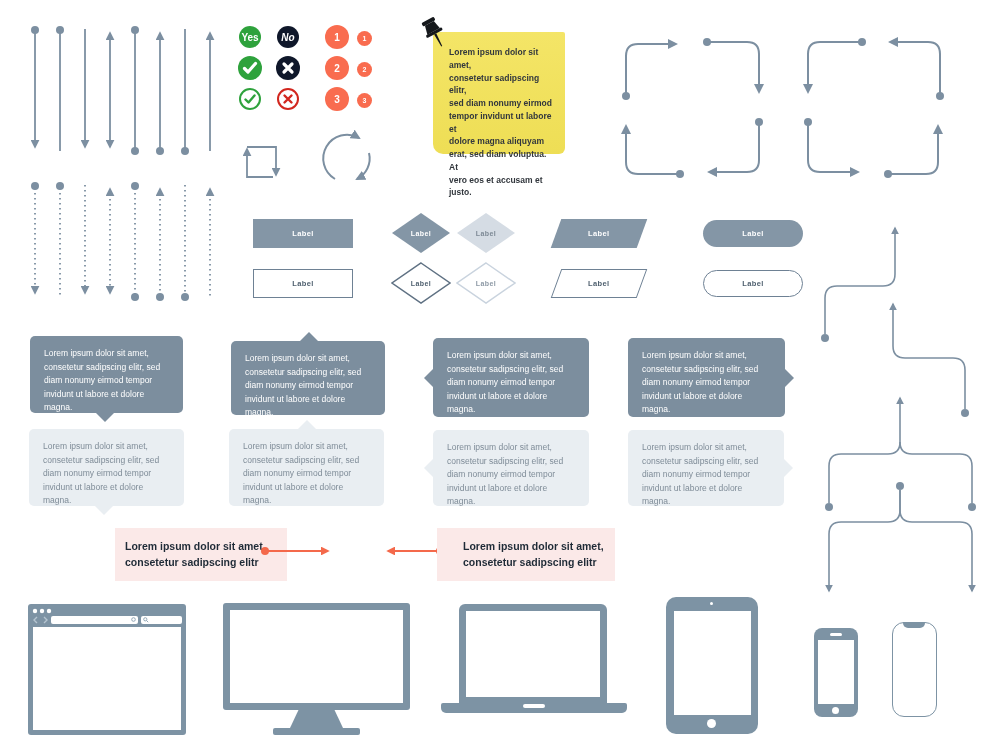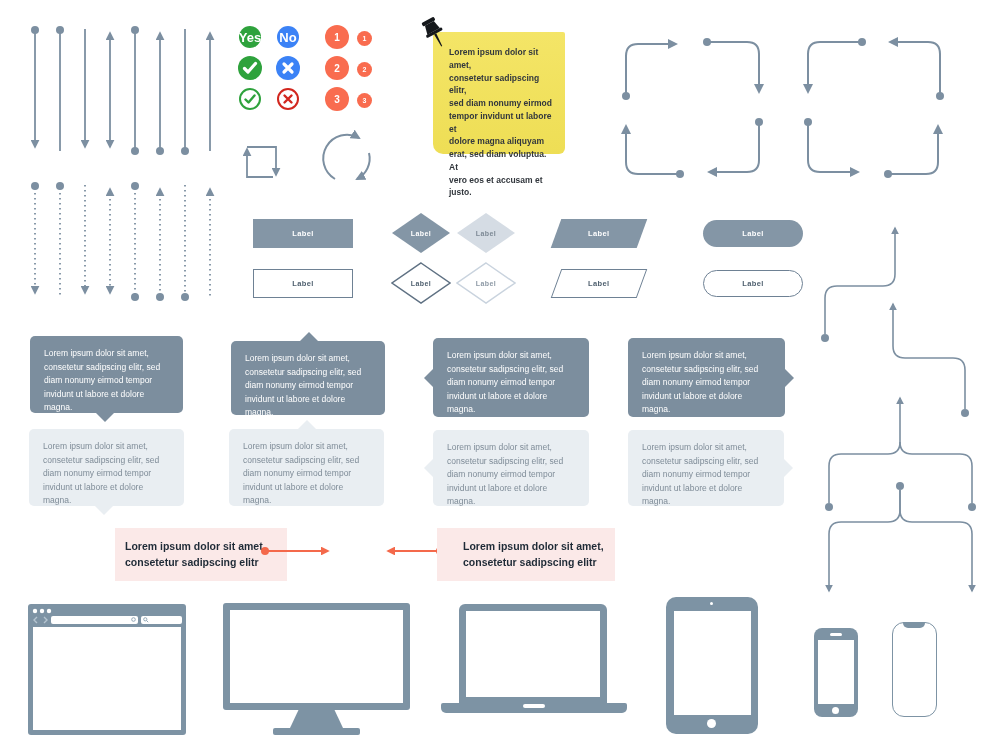--- a/index.html
+++ b/index.html
@@ -4,25 +4,25 @@
 <style>
   html,body { margin:0; padding:0; background:#fff; }
   body { font-family:"Liberation Sans", sans-serif; }
   #canvas { position:relative; width:1000px; height:750px; background:#fff; overflow:hidden; }
   .abs { position:absolute; }
   svg.abs { display:block; }
 
   
   .circle { position:absolute; border-radius:50%; display:flex; align-items:center; justify-content:center; box-sizing:border-box; }
   .bg-green { background:#2EA23C; }
-  .bg-red   { background:#3b82f6; }
+  .bg-red   { background:#0f172a;font-style:italic; }
   .bg-orange{ background:#F96C4F; }
   .ol-green { border:2px solid #2EA23C; background:#fff; }
   .ol-red   { border:2px solid #D2261E; background:#fff; }
-  .btx { color:#fff; font-size:13px; font-weight:bold; }
+  .btx { color:#fff; font-size:10px; font-weight:bold; }
   .ntx { color:#fff; font-weight:bold; }
 
   
   .sticky { position:absolute; left:433px; top:32px; width:132px; height:122px;
             background:linear-gradient(#F4E567,#EEDE55); border-radius:2px 2px 6px 10px; box-sizing:border-box;
             padding:14px 10px 0 16px; }
   .sticky:after { content:""; position:absolute; left:0; bottom:-3px; width:100%; height:7px;
             background:#E2D14F; border-radius:0 0 12px 12px / 0 0 7px 7px; z-index:-1; }
   .sticky-text { font-size:8.5px; line-height:1.5; color:#32373d; font-weight:bold; white-space:pre-line; }
 

